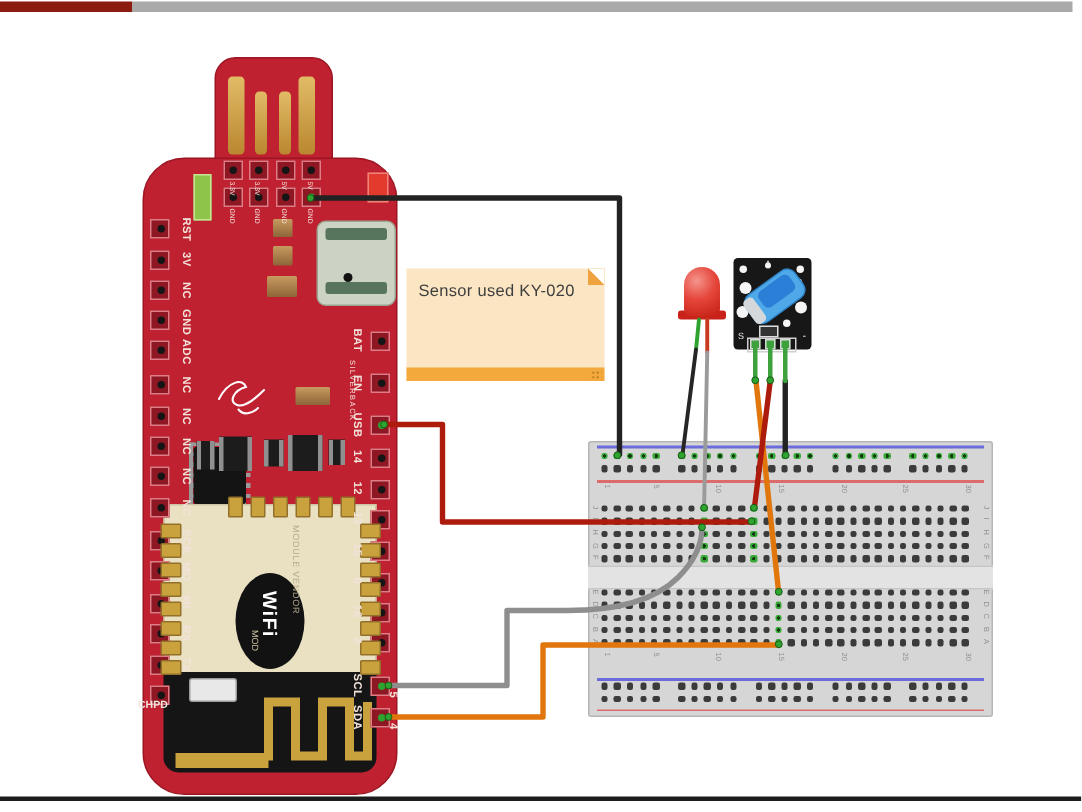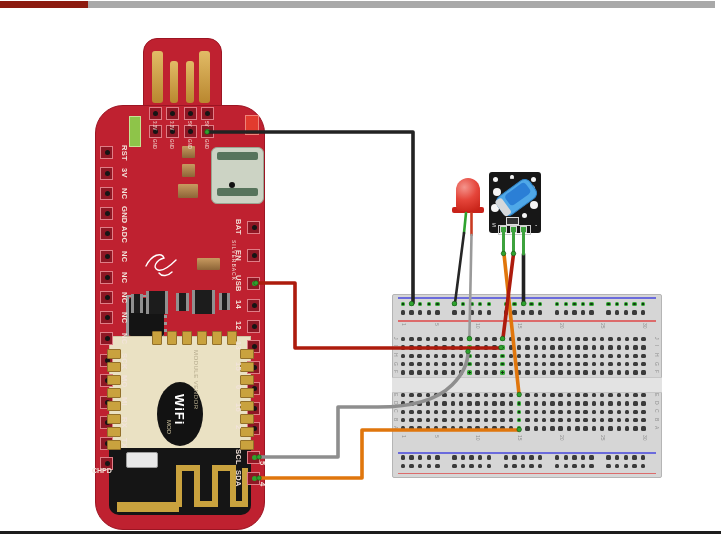--- a/index.html
+++ b/index.html
@@ -128,20 +128,26 @@
   <div class="rot vendor" style="left:199px;top:350px;">MODULE VENDOR</div>
   <div class="rot modtxt" style="left:172px;top:420px;">MOD</div>
   <div class="abs ant">
     <div class="xtal"></div>
     <svg width="142" height="67" style="position:absolute;left:0;top:0;">
       <rect x="8" y="54" width="62" height="10" fill="#c9a23e"></rect>
       <path d="M70 59 V20 H88 V56 H106 V20 H124 V56 H136 V20" stroke="#c9a23e" stroke-width="6" fill="none"></path>
     </svg>
   </div>
 
+  <div class="abs note">
+    <div class="fold"></div>
+    <div class="txt">Sensor used KY-020</div>
+    <div class="bar"></div>
+    <div class="grip"></div>
+  </div>
 
   <div class="abs led-flange"></div>
   <div class="abs led-bulb"></div>
 
   <div class="abs ky">
     <div class="whole" style="left:4px;top:5px;width:5px;height:5px;"></div>
     <div class="whole" style="left:42px;top:5px;width:5px;height:5px;"></div>
     <div class="whole" style="left:21px;top:3px;width:4px;height:4px;"></div>
     <div class="whole" style="left:4px;top:16px;width:8px;height:8px;"></div>
     <div class="whole" style="left:38px;top:13px;width:8px;height:8px;"></div>

